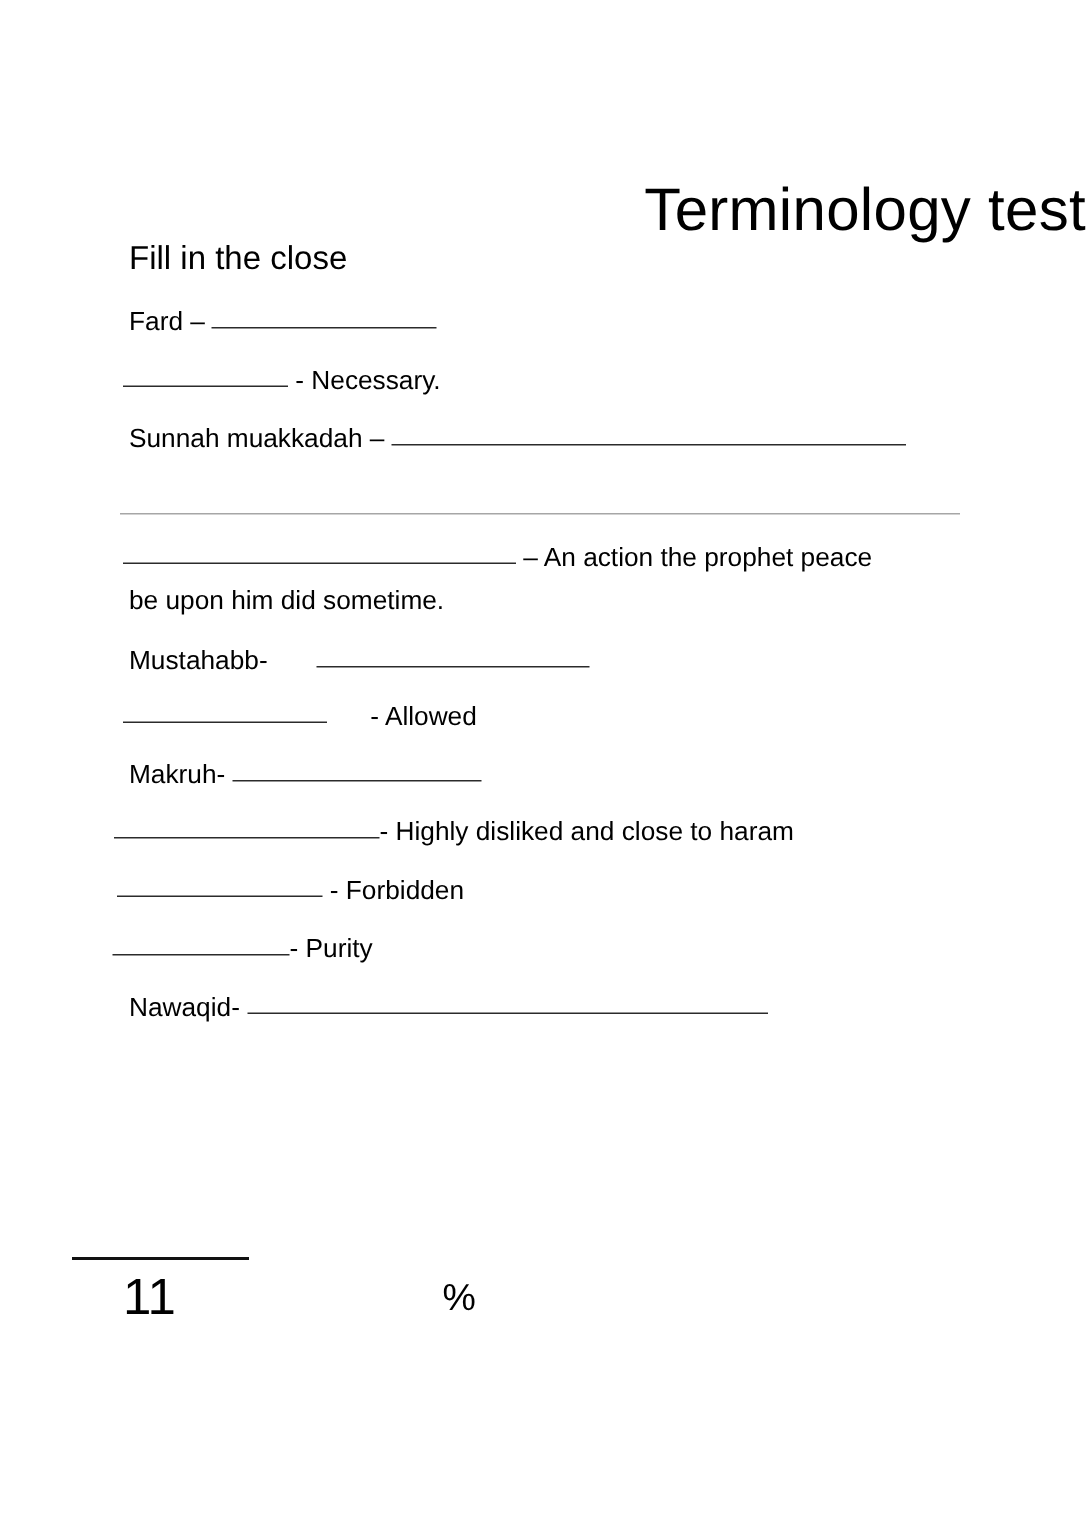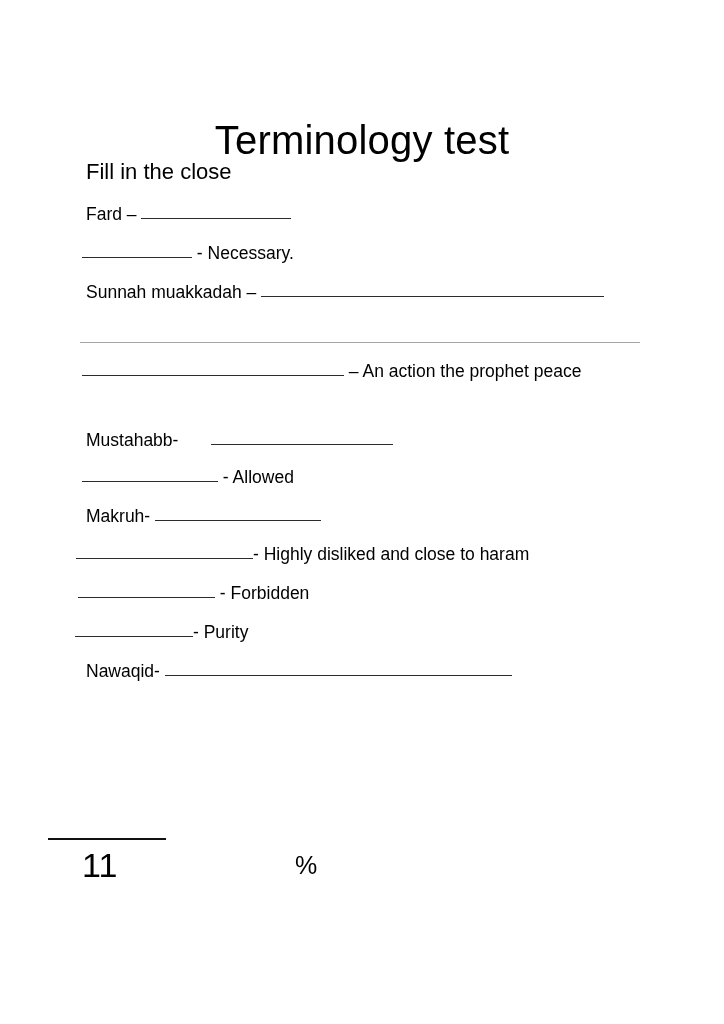--- a/index.html
+++ b/index.html
@@ -22,21 +22,21 @@
     width: 724px;
     height: 1024px;
   }
 
   
   .doc-title {
     position: absolute;
     left: 0;
     top: 90px;
     width: 724px;
-    text-align: center;
+    text-align: right;
     font-size: 40px;
     font-weight: 400;
     letter-spacing: 0.2px;
     line-height: 46px;
     white-space: nowrap;
   }
 
   
   .section-heading {
     position: absolute;
@@ -138,21 +138,21 @@
         <span class="blank" style="width: 343px;"></span>
       </div>
       <div class="line" style="left: 82px; top: 359px;">
         <span class="blank" style="width: 262px;"></span>
         <span class="lbl"> – An action the prophet peace</span>
       </div>
       <div class="line" style="left: 86px; top: 428px; gap: 23px;">
         <span class="lbl">Mustahabb-  </span>
         <span class="blank" style="width: 182px;"></span>
       </div>
-      <div class="line" style="left: 82px; top: 465px;">
+      <div class="line" style="left: 82px; top: 465px; gap: 24px;">
         <span class="blank" style="width: 136px;"></span>
         <span class="lbl"> - Allowed</span>
       </div>
       <div class="line" style="left: 86px; top: 504px;">
         <span class="lbl">Makruh- </span>
         <span class="blank" style="width: 166px;"></span>
       </div>
       <div class="line" style="left: 76px; top: 542px;">
         <span class="blank" style="width: 177px;"></span>
         <span class="lbl">- Highly disliked and close to haram</span>
@@ -164,20 +164,21 @@
       <div class="line" style="left: 75px; top: 620px;">
         <span class="blank" style="width: 118px;"></span>
         <span class="lbl">- Purity</span>
       </div>
       <div class="line" style="left: 86px; top: 659px;">
         <span class="lbl">Nawaqid- </span>
         <span class="blank" style="width: 347px;"></span>
       </div>
     </div>
 
+  <div class="cont" style="top:388px;">be upon him did sometime.</div>
 
   <div class="separator"></div>
 
   <div class="score-rule"></div>
   <div class="score-number">11</div>
   <div class="score-percent">%</div>
 
 </div>
 
 </body></html>

